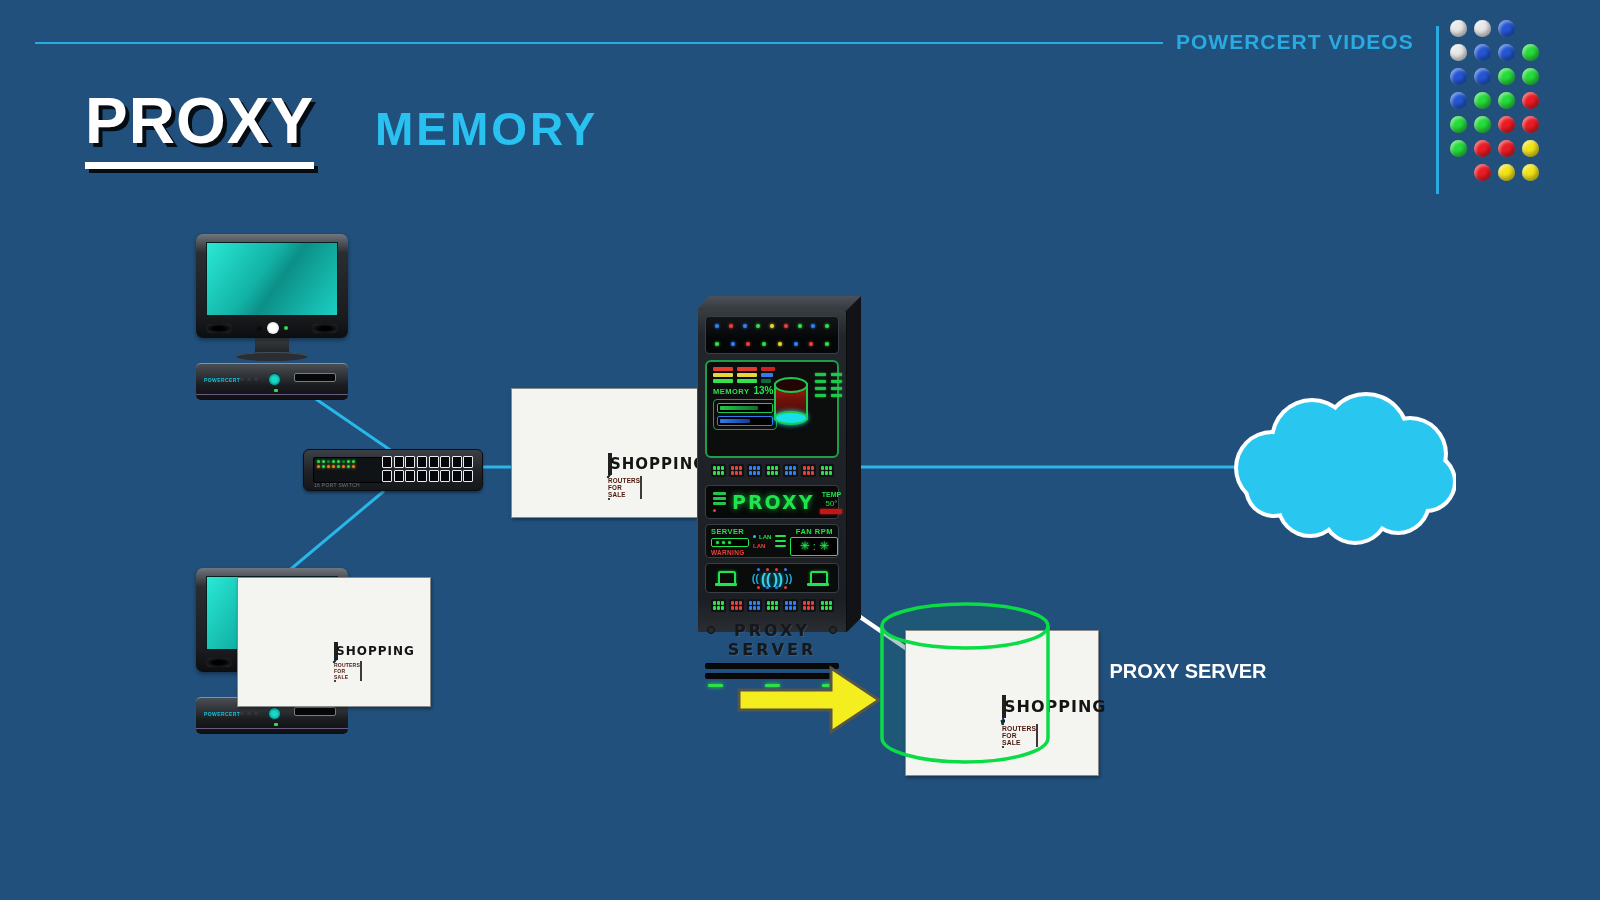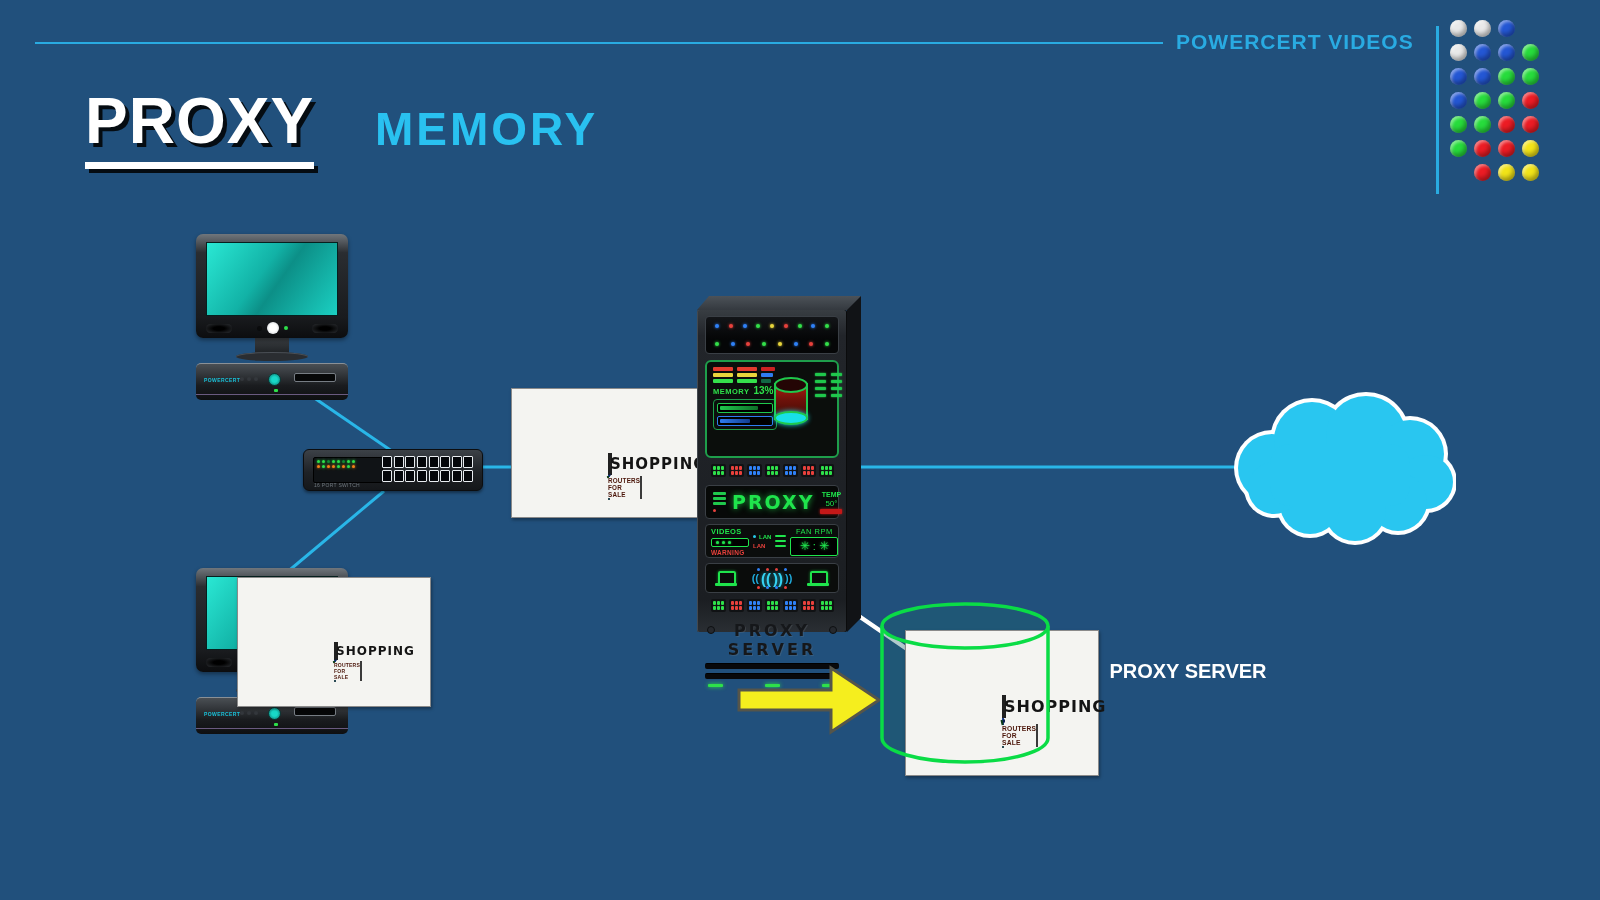--- a/index.html
+++ b/index.html
@@ -142,21 +142,21 @@
   .onl-box{width:38px;height:9px;background:#000;border:1px solid #1fe44c;border-radius:2px;display:flex;align-items:center;gap:3px;padding-left:4px;box-sizing:border-box;}
   .onl-box i{width:3px;height:3px;border-radius:50%;background:#1fe44c;box-shadow:0 0 2px #1fe44c;}
   .warn-label{font-size:6.5px;font-weight:bold;color:#e8413c;letter-spacing:.3px;}
   .lan-col{display:flex;flex-direction:column;gap:3px;align-items:flex-start;}
   .lan-row{display:flex;align-items:center;gap:3px;font-size:6px;font-weight:bold;}
   .lan-g{color:#1fe44c;} .lan-r{color:#e8413c;}
   .cy-dot{width:3px;height:3px;border-radius:50%;background:#27c8e8;}
   .pct-col{display:flex;flex-direction:column;gap:2.5px;}
   .pct-col .tiny-bar{width:11px;background:#1fe44c;}
   .fan-col{margin-left:auto;display:flex;flex-direction:column;align-items:center;gap:1px;}
-  .fan-label{font-size:7.5px;font-weight:normal;color:#1fe44c;letter-spacing:.5px;}
+  .fan-label{font-size:7.5px;font-weight:bold;color:#1fe44c;letter-spacing:.5px;}
   .fan-box{width:46px;height:17px;background:#000;border:1px solid #1fe44c;border-radius:2px;
      display:flex;align-items:center;justify-content:center;gap:3px;color:#1fe44c;font-size:11px;}
   .fan-box .fan{font-size:12px;line-height:1;text-shadow:0 0 3px #1fe44c;}
   .p-wifi{height:30px;margin-top:5px;background:#0a0c0b;display:flex;align-items:center;justify-content:space-between;padding:2px 9px;}
   .laptop{width:22px;height:15px;position:relative;}
   .laptop .lscreen{position:absolute;left:3px;top:0;width:14px;height:10px;border:2px solid #1fe44c;border-radius:2px;box-shadow:0 0 3px rgba(31,228,76,.6);}
   .laptop .lbase{position:absolute;left:0;bottom:0;width:22px;height:3px;background:#1fe44c;border-radius:1px;}
   .wifi-mid{display:flex;flex-direction:column;align-items:center;gap:0;}
   .wifi-dots{display:flex;gap:6px;}
   .wifi-dots i{width:3px;height:3px;border-radius:50%;}
@@ -528,21 +528,21 @@
     <div class="proxy-name">PROXY</div>
     <div class="temp-col">
       <span class="temp-label">TEMP</span>
       <span class="temp-val">50°</span>
       <i class="temp-bar"></i>
     </div>
   </div>
 
   <div class="panel p-online">
     <div class="onl-col">
-      <span class="onl-label">VIDEOS</span>
+      <span class="onl-label">SERVER</span>
       <span class="onl-box">
           <i></i>
           <i></i>
           <i></i>
         </span>
       <span class="warn-label">WARNING</span>
     </div>
     <div class="lan-col">
       <span class="lan-row">
           <i class="cy-dot"></i>

